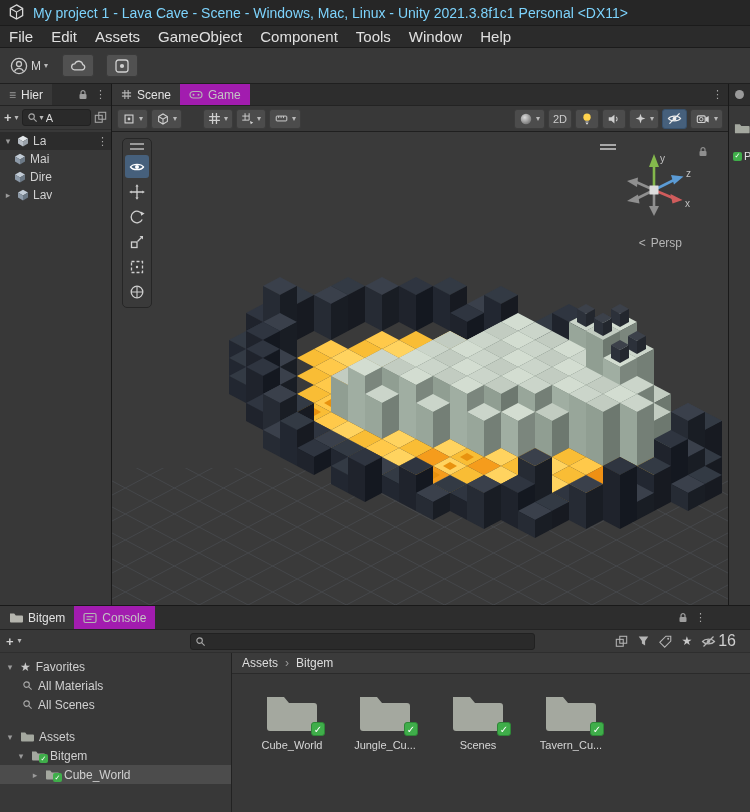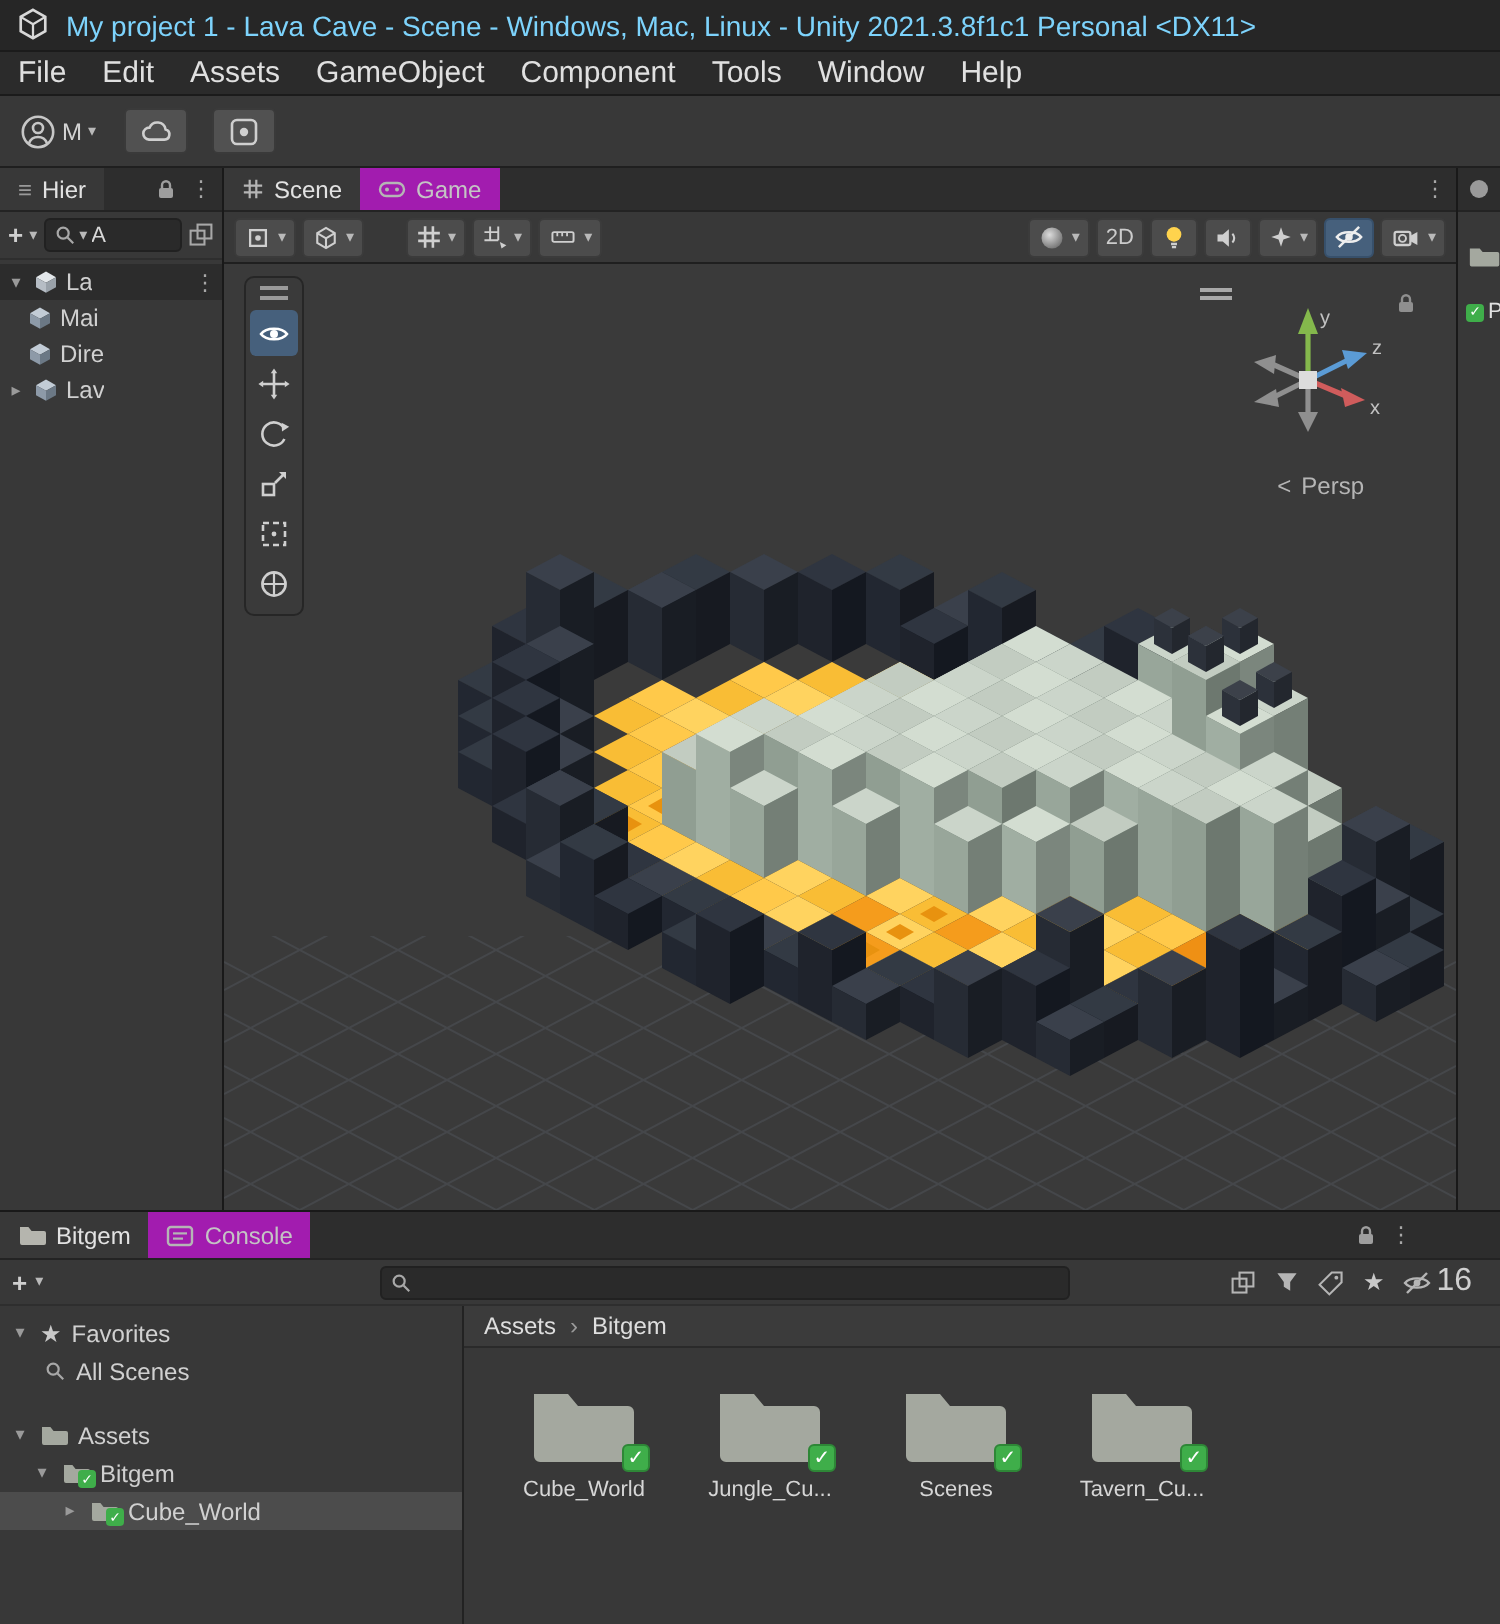--- a/index.html
+++ b/index.html
@@ -1094,20 +1094,29 @@
           <span class="star">★</span>
           <span>Favorites</span>
         </div>
         <div class="prow ind1">
           <span>
             <svg width="11" height="11" viewBox="0 0 12 12">
               <circle cx="5" cy="5" r="3" fill="none" stroke="#a8a8a8" stroke-width="1.2"></circle>
               <line x1="7.4" y1="7.4" x2="10.5" y2="10.5" stroke="#a8a8a8" stroke-width="1.2"></line>
             </svg>
           </span>
+          <span>All Materials</span>
+        </div>
+        <div class="prow ind1">
+          <span>
+            <svg width="11" height="11" viewBox="0 0 12 12">
+              <circle cx="5" cy="5" r="3" fill="none" stroke="#a8a8a8" stroke-width="1.2"></circle>
+              <line x1="7.4" y1="7.4" x2="10.5" y2="10.5" stroke="#a8a8a8" stroke-width="1.2"></line>
+            </svg>
+          </span>
           <span>All Scenes</span>
         </div>
         <div class="tgap"></div>
         <div class="prow">
           <span class="fold">▾</span>
           <span class="ficon">
             <svg width="14" height="11" viewBox="0 0 14 11">
               <path d="M1 1.5 h4.2 l1.6 2 H13 a1 1 0 0 1 1 1 v5 a1 1 0 0 1 -1 1 H2 a1 1 0 0 1 -1 -1 Z" fill="#a4a89f"></path>
             </svg>
           </span>

